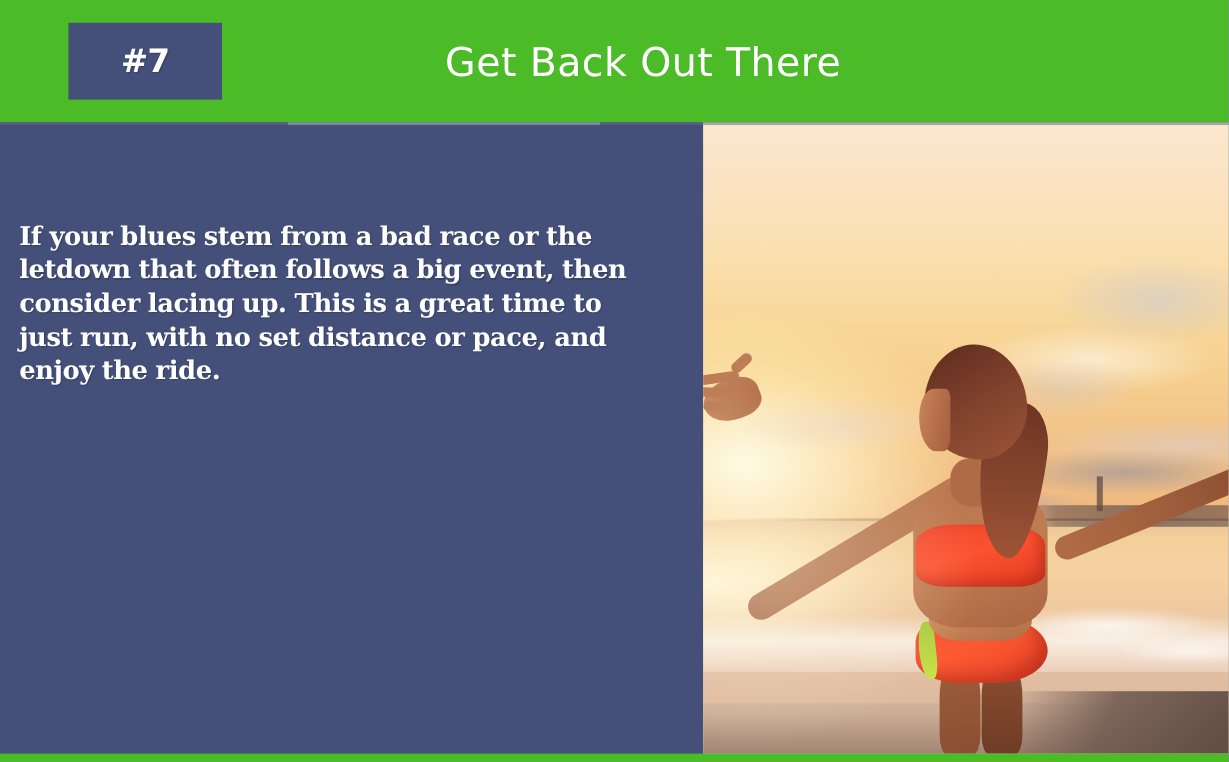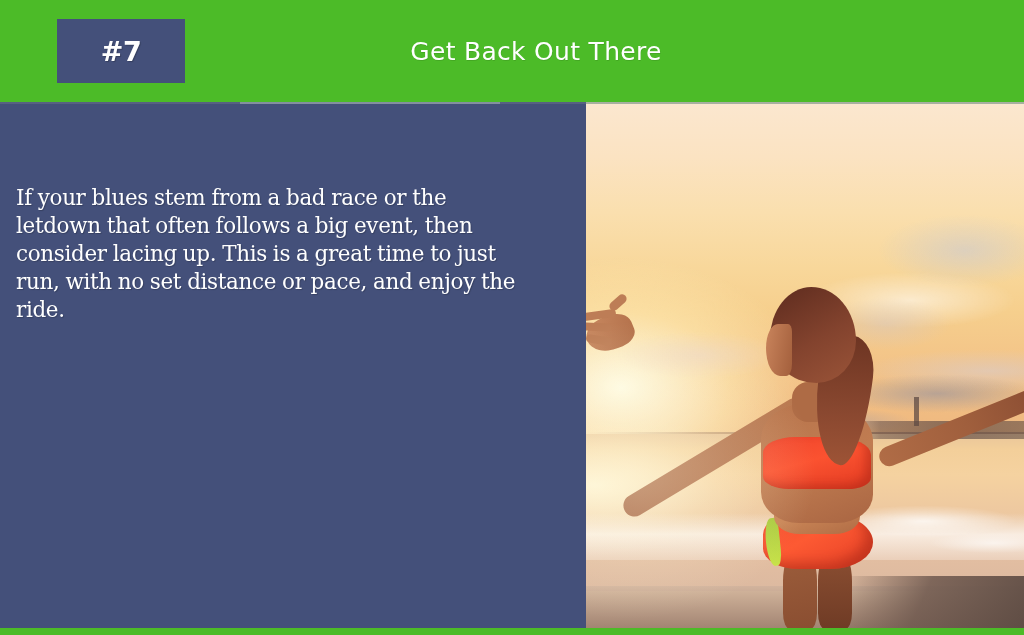--- a/index.html
+++ b/index.html
@@ -69,21 +69,21 @@
     width: 582px;
     height: 102px;
     display: flex;
     align-items: center;
     justify-content: center;
     z-index: 7;
   }
   .header-title span {
     color: #ffffff;
     font-family: "DejaVu Sans", sans-serif;
-    font-size: 25px;
+    font-size: 33px;
     font-weight: 400;
     letter-spacing: 0.3px;
     white-space: nowrap;
     text-shadow: 0.5px 0.5px 0 rgba(0,0,0,.10);
   }
 
   
   .footer-band {
     position: absolute;
     left: 0;
@@ -104,21 +104,21 @@
     background: #44507a;
     z-index: 3;
   }
   .body-text {
     position: absolute;
     left: 16px;
     width: 520px;
     color: #ffffff;
     font-family: "DejaVu Serif", "Liberation Serif", serif;
     font-size: 21.5px;
-    font-weight: 400;
+    font-weight: 700;
     line-height: 28px;
     letter-spacing: -0.35px;
     text-shadow: 1px 1px 1px rgba(0,0,0,.20);
     word-spacing: -0.5px;
   }
   .para-1 { top: 80px; }
   .para-2 { top: 338px; }
 
   
   .photo {

